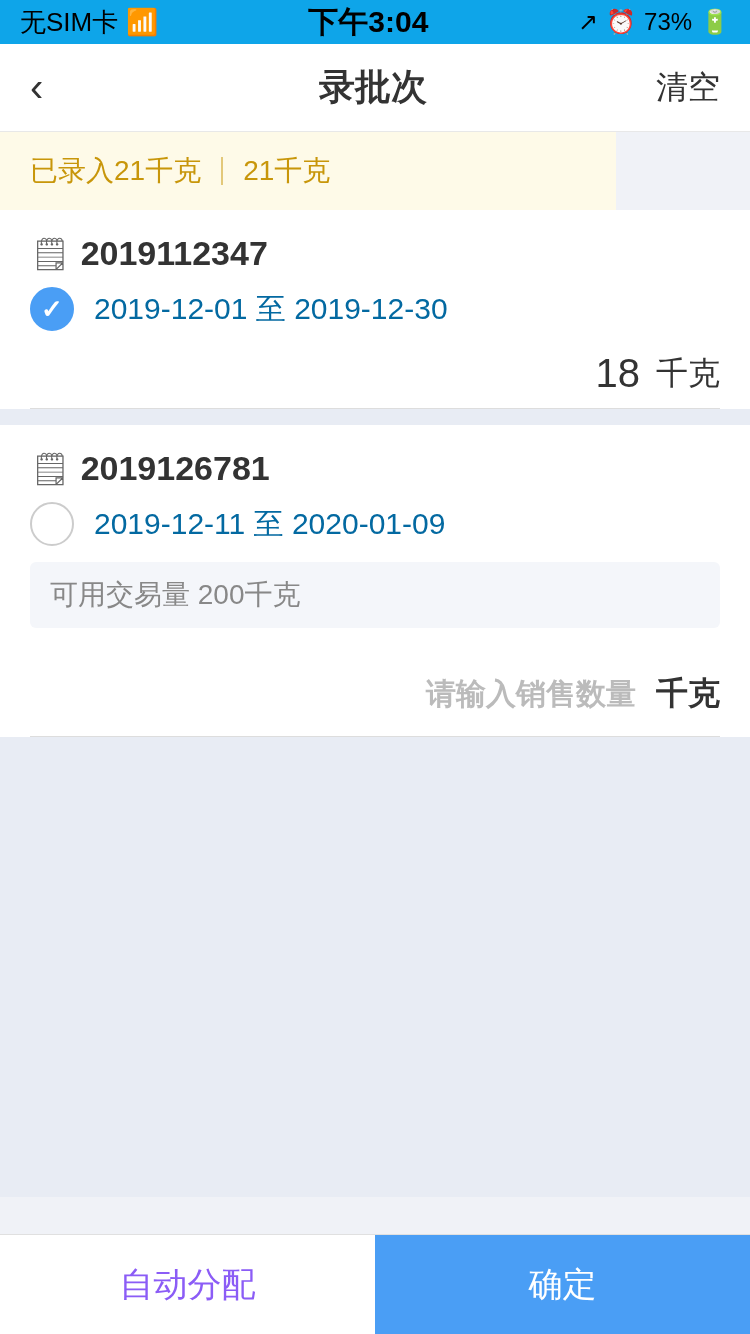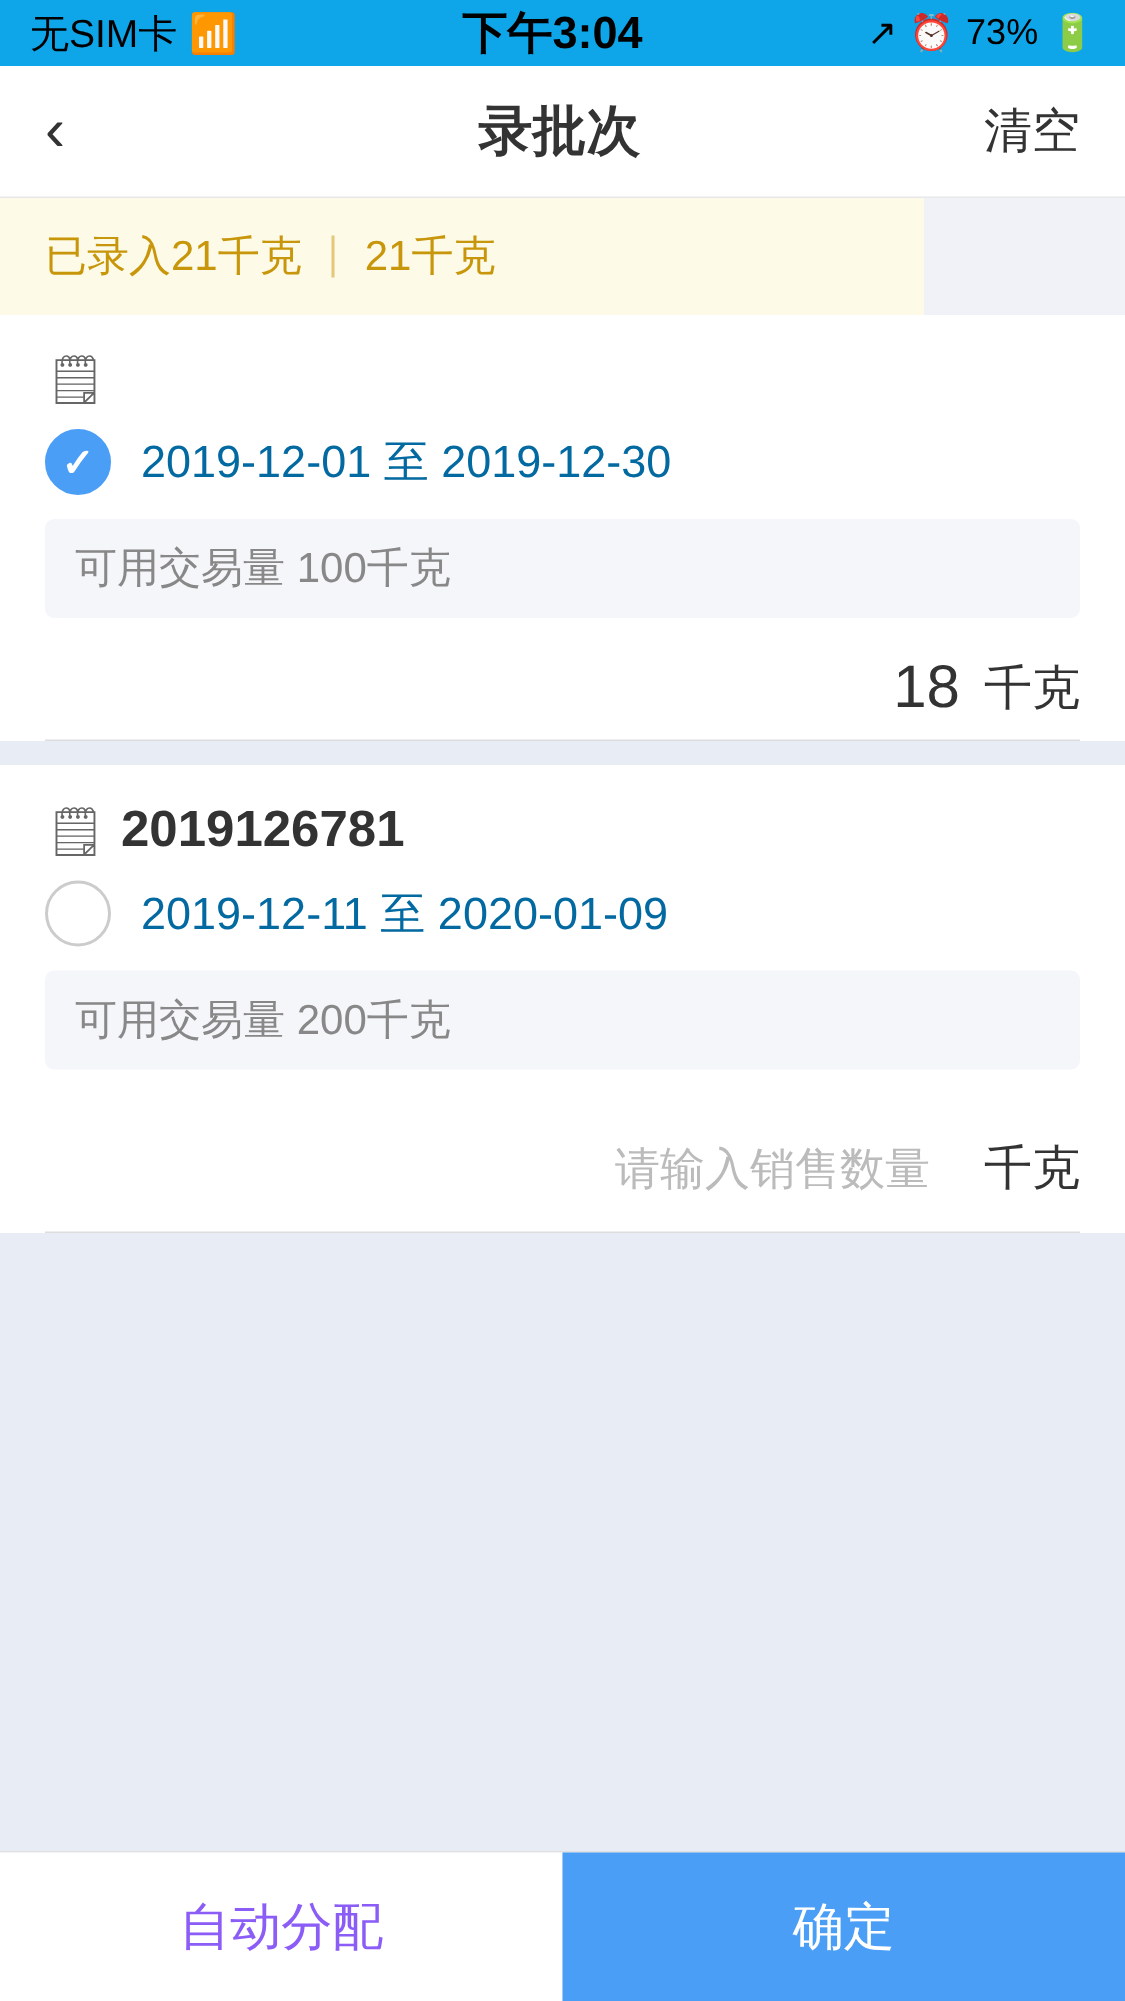--- a/index.html
+++ b/index.html
@@ -196,22 +196,23 @@
 
     
     .input-area {
       background: #fff;
       padding: 0 30px;
     }
     .input-row {
       display: flex;
       align-items: center;
       justify-content: flex-end;
-      gap: 36px;
+      gap: 20px;
       padding: 20px 0;
+      font-weight: bold;
     }
     .input-placeholder {
       font-size: 30px;
       color: #bbb;
       flex: 1;
       text-align: right;
     }
     .input-unit {
       font-size: 32px;
       color: #333;
@@ -281,27 +282,25 @@
   <span class="info-recorded">已录入21千克</span>
   <div class="info-divider"></div>
   <span class="info-total">21千克</span>
 </div>
 
 <div class="batch-item">
   <div class="batch-item-inner">
     <div class="batch-content">
       <div class="batch-id-row">
         <span class="batch-icon">🗒</span>
+        <span class="batch-id">2019112347</span>
       </div>
       <div class="batch-date-row">
         <div class="checkbox-circle checked"></div>
         <span class="batch-date">2019-12-01 至 2019-12-30</span>
-      </div>
-      <div class="avail-row">
-        <span class="avail-text">可用交易量 100千克</span>
       </div>
     </div>
   </div>
   <div class="amount-row">
     <span class="amount-value">18</span>
     <span class="amount-unit">千克</span>
   </div>
   <div class="underline-row" style="margin-bottom: 0; padding-bottom: 12px;"></div>
 </div>
 

